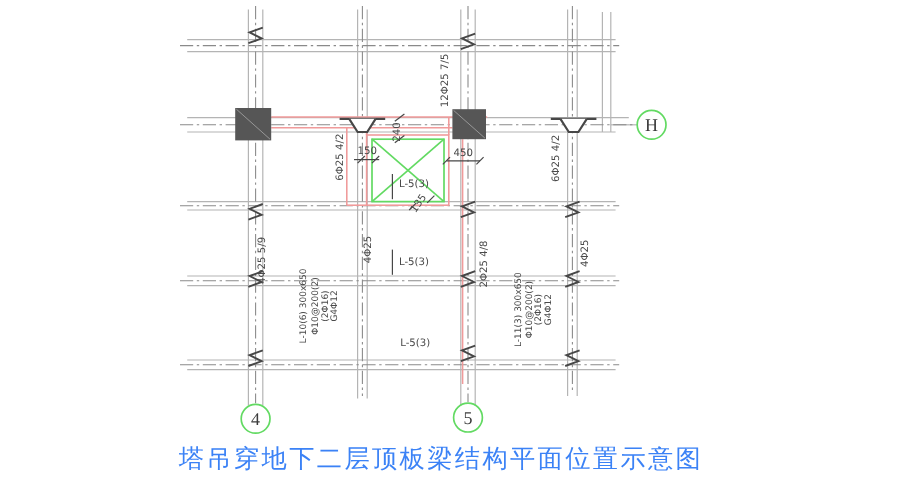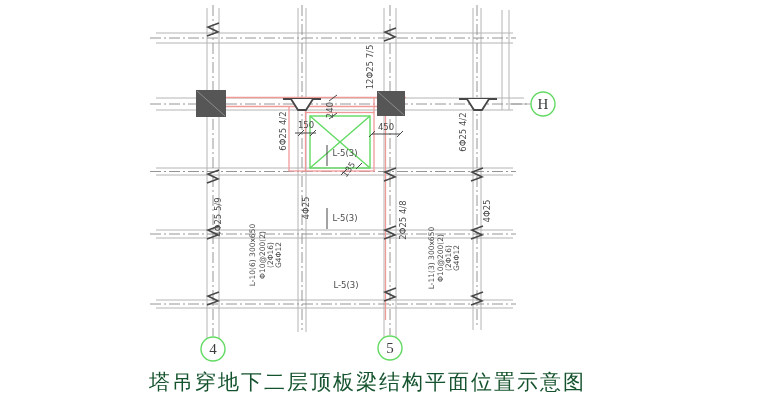--- a/index.html
+++ b/index.html
@@ -8,21 +8,21 @@
   svg{position:absolute;left:0;top:0;}
   .bm{stroke:#b4b4b4;stroke-width:1;fill:none;}
   .cl{stroke:#8a8a8a;stroke-width:0.9;stroke-dasharray:11 3 2 3;fill:none;}
   .rd{stroke:#f09a9a;stroke-width:1.3;fill:none;}
   .gr{stroke:#62da62;stroke-width:1.4;fill:none;}
   .dk{stroke:#474747;stroke-width:1;fill:none;}
   .t{font-family:"DejaVu Sans",sans-serif;font-size:8.5px;fill:#4a4a4a;}
   .ts{font-family:"DejaVu Sans",sans-serif;font-size:7.5px;fill:#4a4a4a;}
   .tb{font-family:"Liberation Serif",serif;font-size:15px;fill:#3c3c3c;}
   .caption{position:absolute;left:0;right:25px;top:368px;text-align:center;
-           font-family:"Liberation Serif",serif;font-size:21px;color:#14532d;letter-spacing:2px;}
+           font-family:"Liberation Serif",serif;font-size:21px;color:#3b82f6;letter-spacing:2px;}
 </style>
 </head>
 <body>
 
 <div class="stage">
 <svg width="760" height="405" viewBox="0 0 760 405">
   <defs>
     <path id="zz" d="M6 0 L-5 4 L5 9 L-6 13" stroke="#474747" stroke-width="1.6" fill="none"></path>
     <g id="vm" stroke="#474747" stroke-width="1.8" fill="none">
       <line x1="-19" y1="0" x2="19" y2="0"></line>

